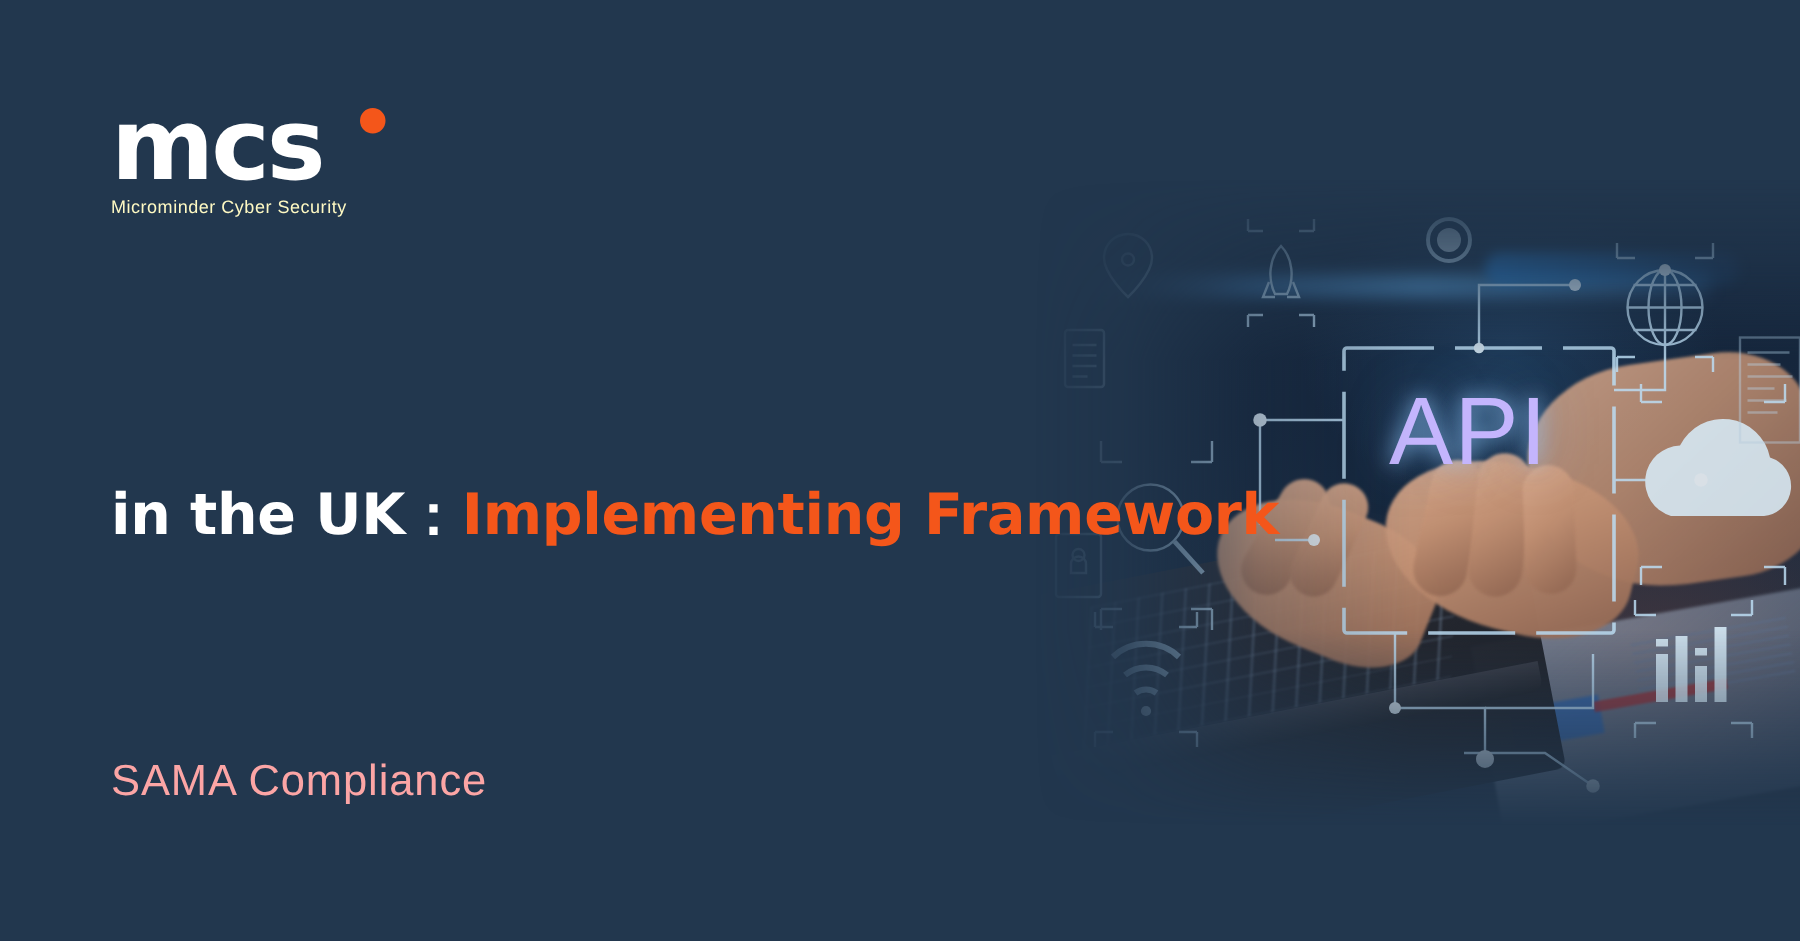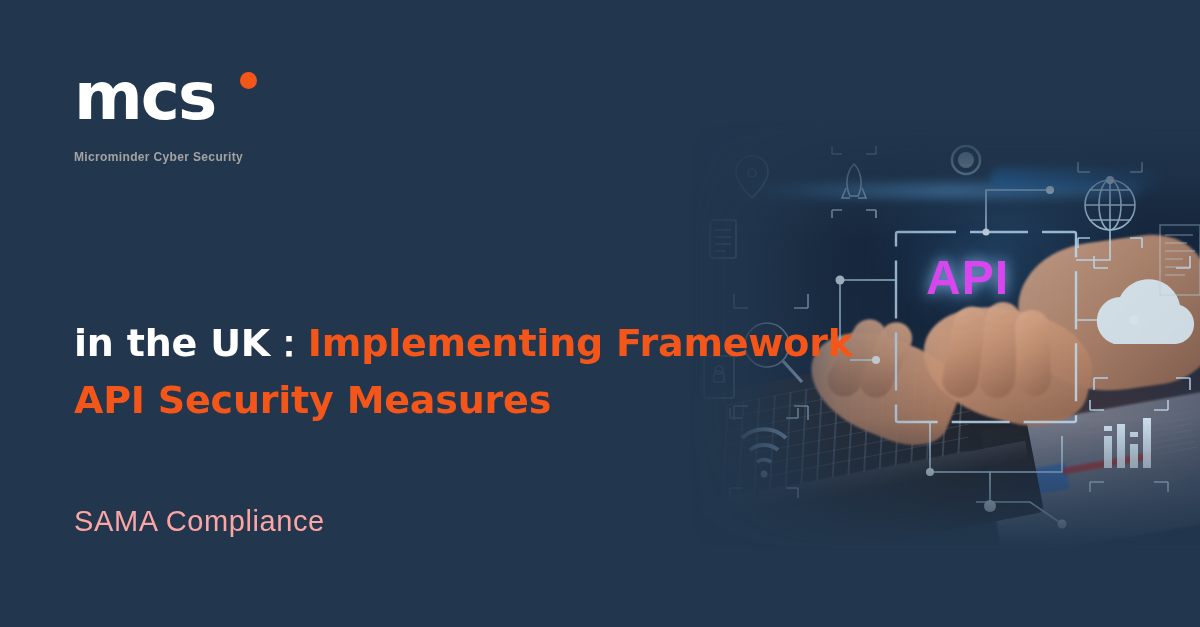--- a/index.html
+++ b/index.html
@@ -106,40 +106,40 @@
   .hand-right{left:232px;top:190px;width:170px;height:110px;border-radius:55% 48% 45% 58%;transform:rotate(14deg);}
   .hand-right-f1{left:258px;top:186px;width:36px;height:92px;border-radius:22px;transform:rotate(12deg);}
   .hand-right-f2{left:292px;top:182px;width:36px;height:96px;border-radius:22px;transform:rotate(6deg);}
   .hand-right-f3{left:326px;top:190px;width:34px;height:86px;border-radius:22px;transform:rotate(-2deg);}
   .hand-arm{left:330px;top:120px;width:190px;height:150px;border-radius:40% 30% 30% 50%;transform:rotate(-8deg);opacity:0.85;}
 
   .hud{position:absolute;inset:0;}
   .api-label{
     position:absolute;left:236px;top:130px;
     font-family:"Liberation Sans", sans-serif;
-    font-weight:700;font-size:48px;letter-spacing:1px;color:#d946ef;
+    font-weight:400;font-size:64px;letter-spacing:1px;color:#c4b5fd;
     text-shadow:0 0 14px rgba(150,205,255,0.85),0 0 34px rgba(90,160,230,0.55);
   }
 
   
   .logo{position:absolute;left:74px;top:68px;}
   .logo-mark{
     position:relative;
     font-family:"DejaVu Sans", sans-serif;
     font-weight:700;font-size:66px;line-height:58px;
     letter-spacing:-2px;color:#ffffff;
   }
   .logo-dot{
     position:absolute;left:166px;top:4px;
     width:17px;height:17px;border-radius:50%;background:#f4561a;
   }
   .logo-sub{
-    margin-top:24px;
+    margin-top:5px;
     font-family:"Liberation Sans", sans-serif;
-    font-weight:700;font-size:12px;letter-spacing:0.35px;color:#a3a3a3;
+    font-weight:400;font-size:12px;letter-spacing:0.35px;color:#fef9c3;
   }
 
   .headline{
     position:absolute;left:74px;top:233px;width:800px;
     font-family:"DejaVu Sans", sans-serif;
     font-weight:700;
     font-size:38px;line-height:57px;
     letter-spacing:-0.2px;
     color:#ffffff;
   }
@@ -289,18 +289,17 @@
     <div class="logo-mark">
       <span>mcs</span>
       <span class="logo-dot"></span>
     </div>
     <div class="logo-sub">Microminder Cyber Security</div>
   </div>
 
   <h1 class="headline">
     <br>
     <span>in the UK：</span><span class="accent">Implementing Framework</span><br>
-    <span class="accent">API Security Measures</span>
   </h1>
 
   <div class="kicker">SAMA Compliance</div>
 
 </div>
 
 </body></html>

